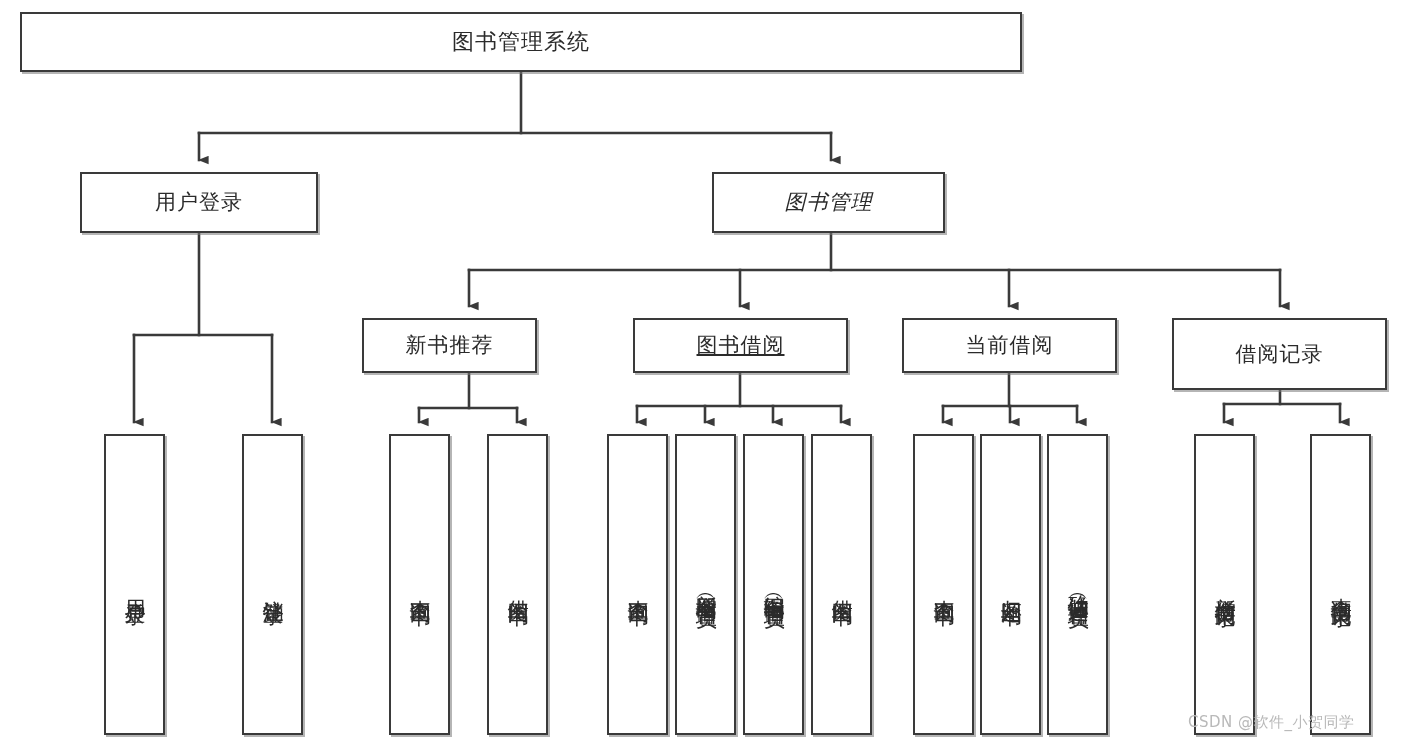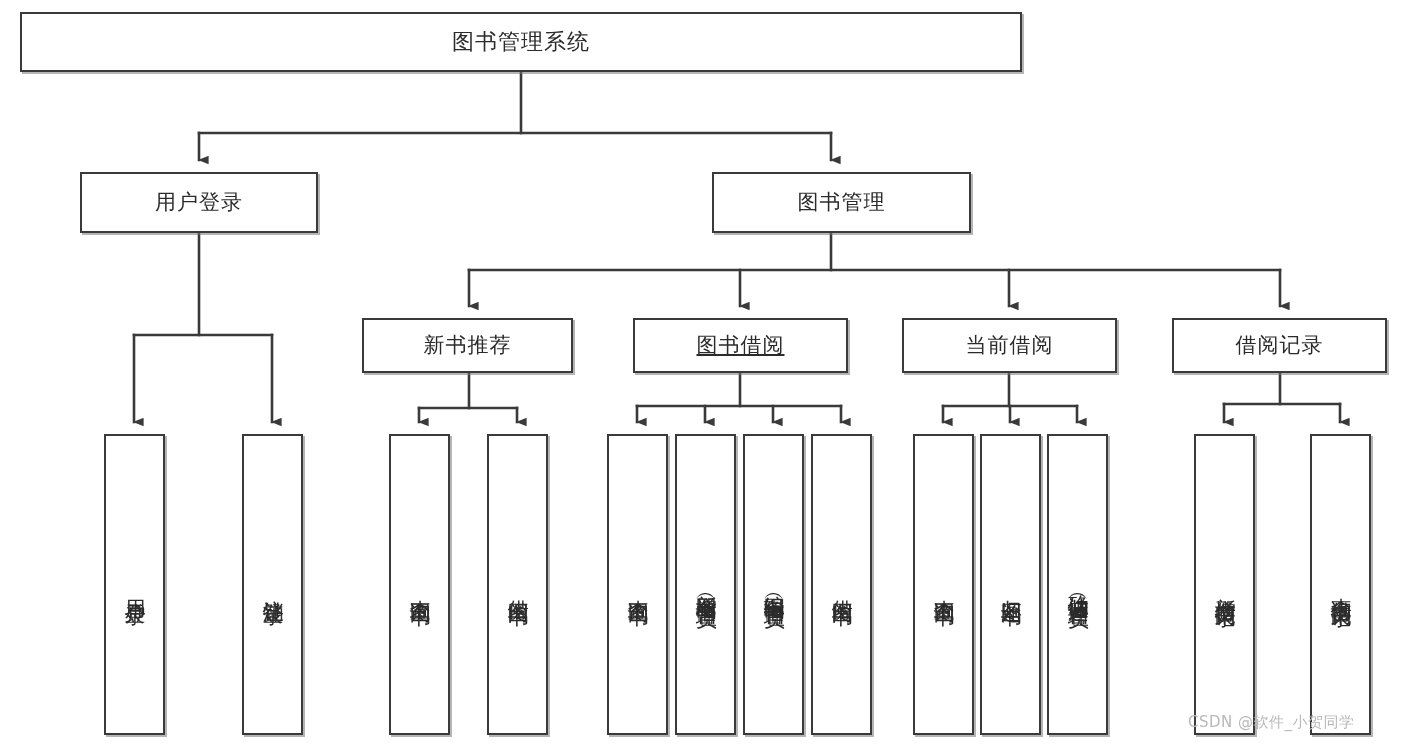--- a/index.html
+++ b/index.html
@@ -121,37 +121,37 @@
   </svg>
 
   <div class="node node-h node-root" style="left:20px; top:12px; width:1002px; height:60px;">
     <span>图书管理系统</span>
   </div>
 
   <div class="node node-h" style="left:80px; top:172px; width:238px; height:61px;">
     <span>用户登录</span>
   </div>
 
-  <div class="node node-h" style="left:712px; top:172px; width:259px; height:61px;">
+  <div class="node node-h" style="left:712px; top:172px; width:233px; height:61px;font-style:italic;">
     <span>图书管理</span>
   </div>
 
-  <div class="node node-h" style="left:362px; top:318px; width:211px; height:55px;font-family:Liberation Serif, serif;">
+  <div class="node node-h" style="left:362px; top:318px; width:175px; height:55px;font-family:Liberation Serif, serif;">
     <span>新书推荐</span>
   </div>
 
   <div class="node node-h" style="left:633px; top:318px; width:215px; height:55px;text-decoration:underline;">
     <span>图书借阅</span>
   </div>
 
   <div class="node node-h" style="left:902px; top:318px; width:215px; height:55px;">
     <span>当前借阅</span>
   </div>
 
-  <div class="node node-h" style="left:1172px; top:318px; width:215px; height:55px;">
+  <div class="node node-h" style="left:1172px; top:318px; width:215px; height:72px;">
     <span>借阅记录</span>
   </div>
 
   <div class="node node-v" style="left:104px; top:434px; width:61px; height:301px;">
     <span>用户登录</span>
   </div>
 
   <div class="node node-v" style="left:242px; top:434px; width:61px; height:301px;">
     <span>注销登录</span>
   </div>

